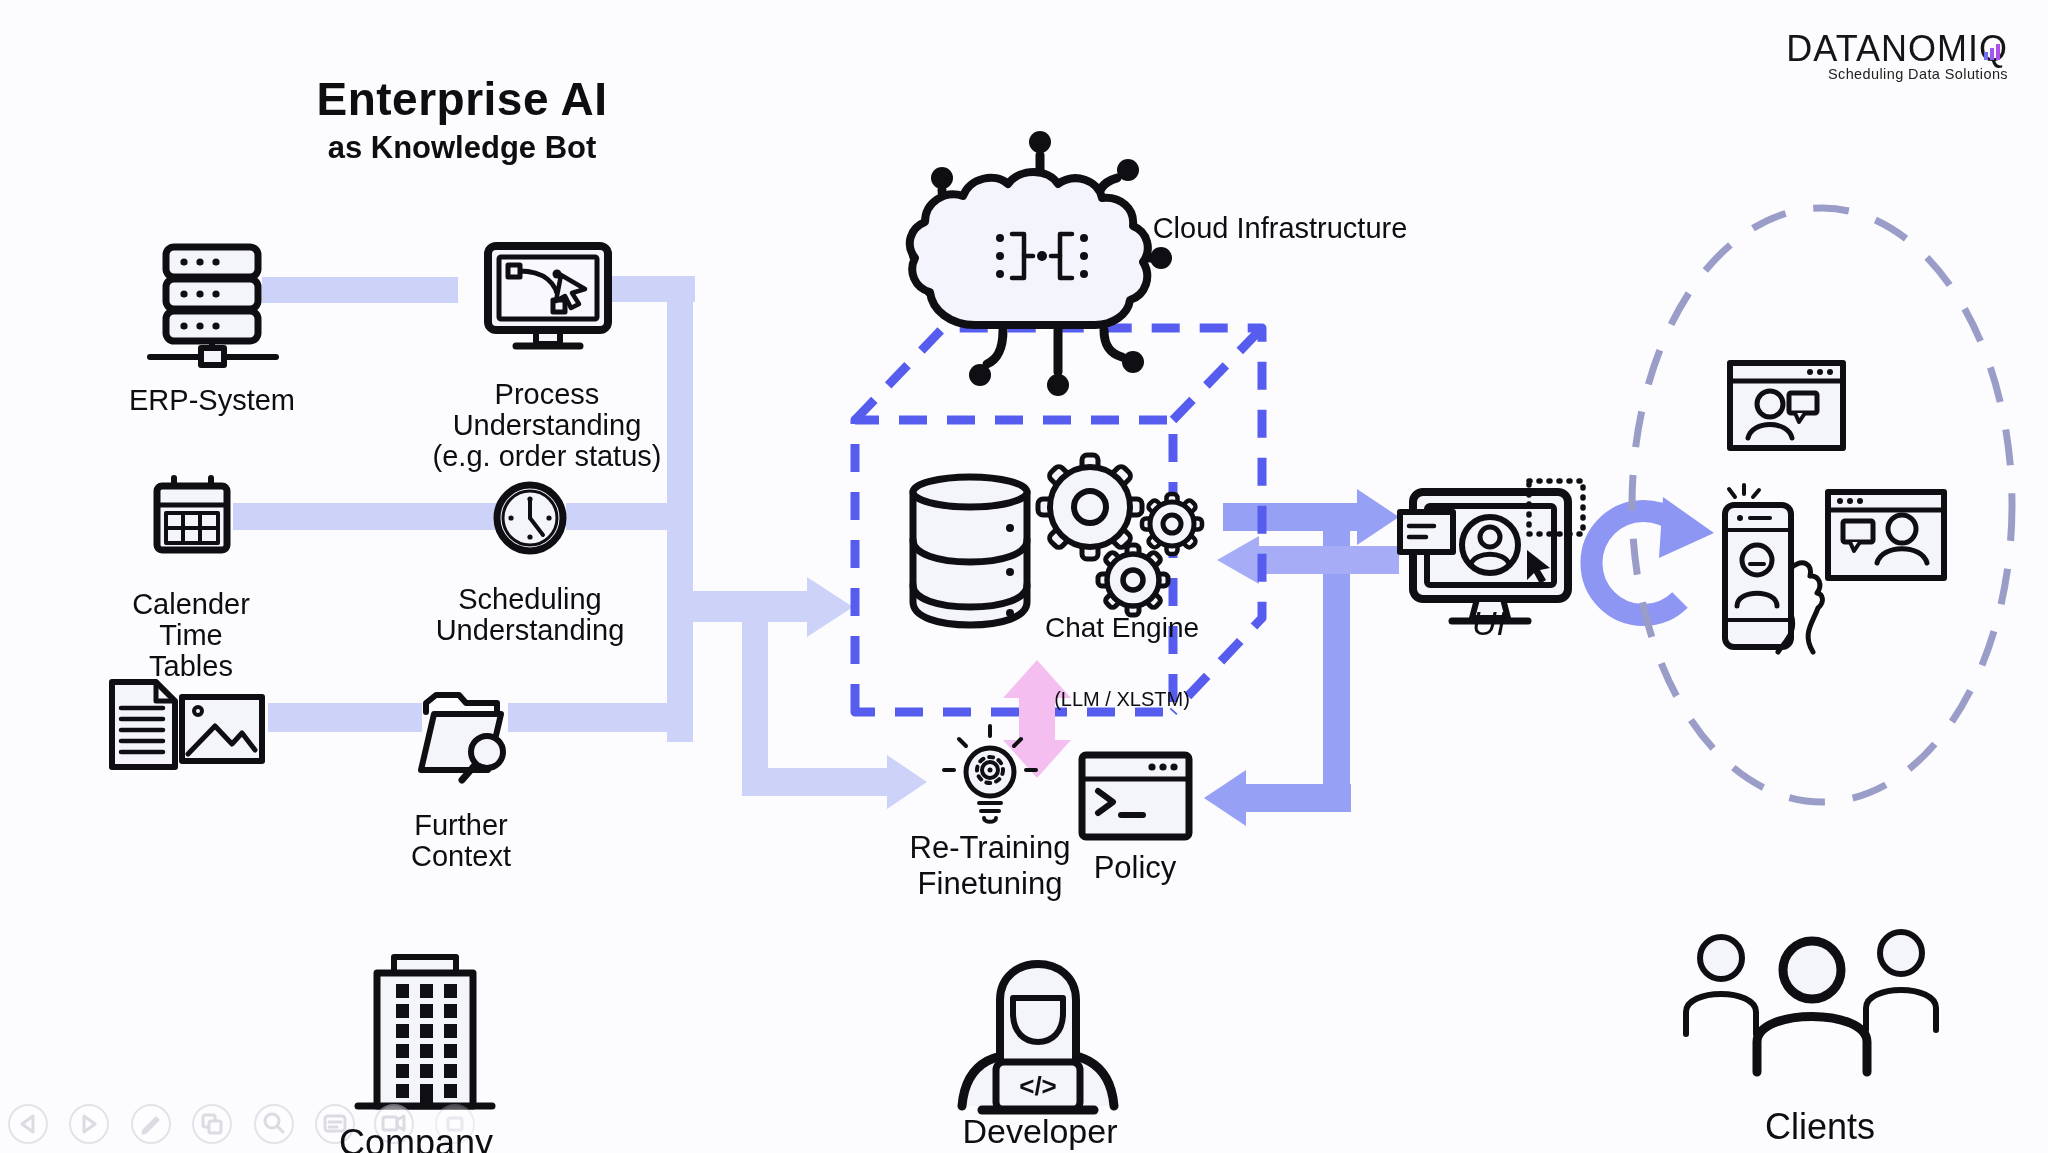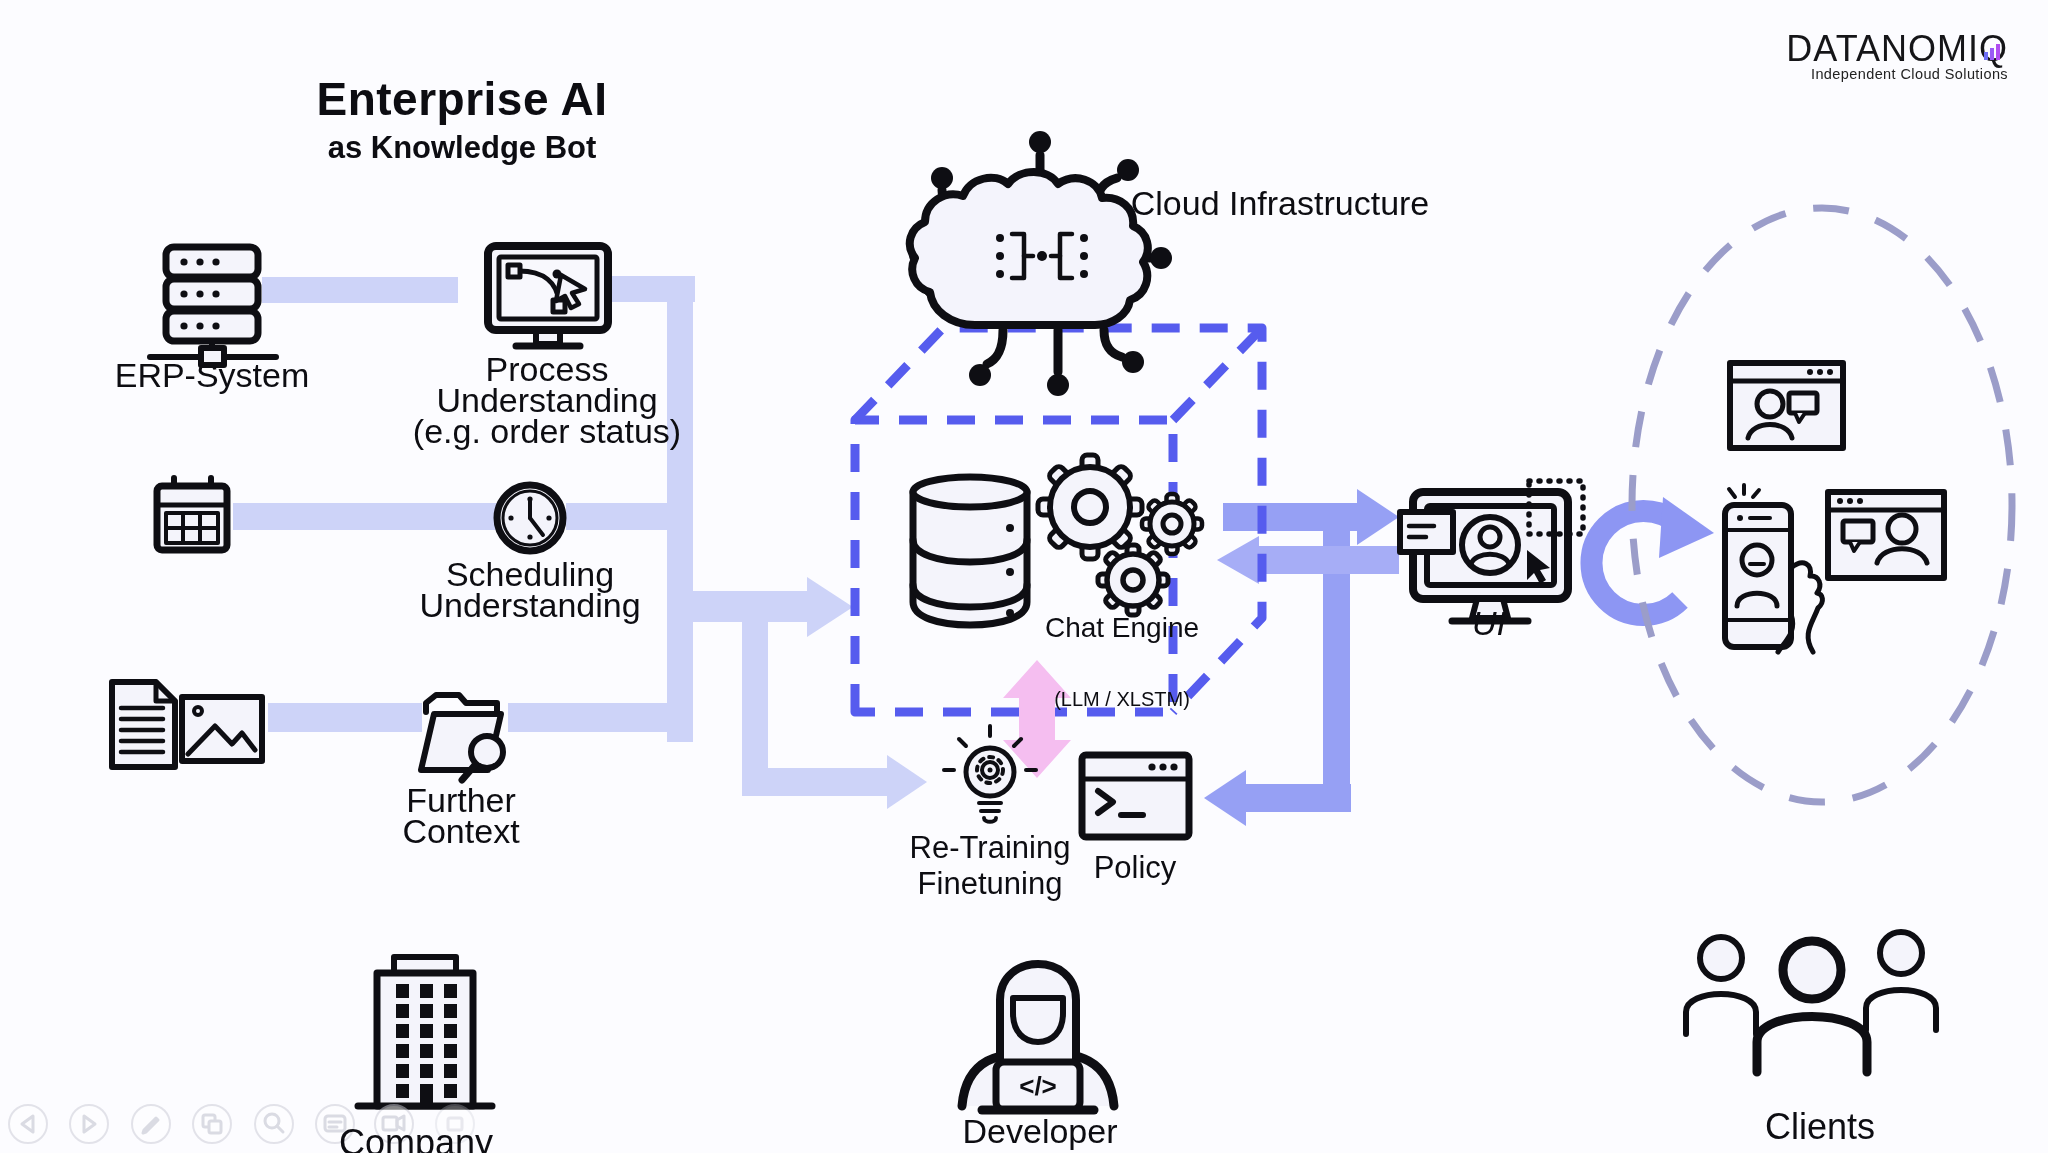--- a/index.html
+++ b/index.html
@@ -4,21 +4,21 @@
 <style>
   html,body{margin:0;padding:0;background:#fff;}
   .canvas{position:relative;width:2048px;height:1153px;background:#fcfcff;overflow:hidden;
           font-family:"Liberation Sans",sans-serif;color:#0d0d12;}
   .canvas > svg{position:absolute;left:0;top:0;z-index:1;}
   .lbl{position:absolute;z-index:2;transform:translateX(-50%);text-align:center;
        white-space:nowrap;color:#0d0d12;}
   .lbl div{white-space:nowrap;}
   .title-main{font-size:46px;font-weight:bold;letter-spacing:.5px;}
   .title-sub{font-size:31px;font-weight:bold;}
-  .n29{font-size:34px;line-height:31px;}
+  .n29{font-size:29px;line-height:31px;margin-top:25px;}
   .n30{font-size:30px;line-height:33px;}
   .n31{font-size:31px;line-height:36px;}
   .n20{font-size:20px;}
   .n28{font-size:28px;}
   .n34{font-size:34px;}
   .n36{font-size:36px;margin-top:12px;}
   .logo{position:absolute;z-index:2;top:28px;right:40px;text-align:right;}
   .logo-name{font-size:36px;letter-spacing:1px;color:#151518;position:relative;display:inline-block;}
   .logo-tag{font-size:14.5px;color:#222;margin-top:-4px;letter-spacing:.4px;}
   .logo-q{position:absolute;right:3px;top:12px;width:26px;height:30px;z-index:3;}
@@ -423,31 +423,36 @@
 
 <div class="logo">
   <span class="logo-name">
     <span>DATANOMIQ</span>
     <svg class="logo-q" viewBox="0 0 26 30">
       <rect x="5" y="12" width="4" height="8" fill="#6f6ff5"></rect>
       <rect x="11" y="8" width="4" height="12" fill="#9a5af5"></rect>
       <rect x="17" y="4" width="4" height="16" fill="#b04df0"></rect>
     </svg>
   </span>
-  <div class="logo-tag">Independent Cloud Solutions</div>
+  <div class="logo-tag">Scheduling Data Solutions</div>
 </div>
 
 <div class="lbl n29" style="left:212px;top:360px;">ERP-System</div>
 
 <div class="lbl n29" style="left:547px;top:354px;">
   <div>Process</div>
   <div>Understanding</div>
   <div>(e.g. order status)</div>
 </div>
 
+<div class="lbl n29" style="left:191px;top:564px;">
+  <div>Calender</div>
+  <div>Time</div>
+  <div>Tables</div>
+</div>
 
 <div class="lbl n29" style="left:530px;top:559px;">
   <div>Scheduling</div>
   <div>Understanding</div>
 </div>
 
 
 <div class="lbl n29" style="left:461px;top:785px;">
   <div>Further</div>
   <div>Context</div>

